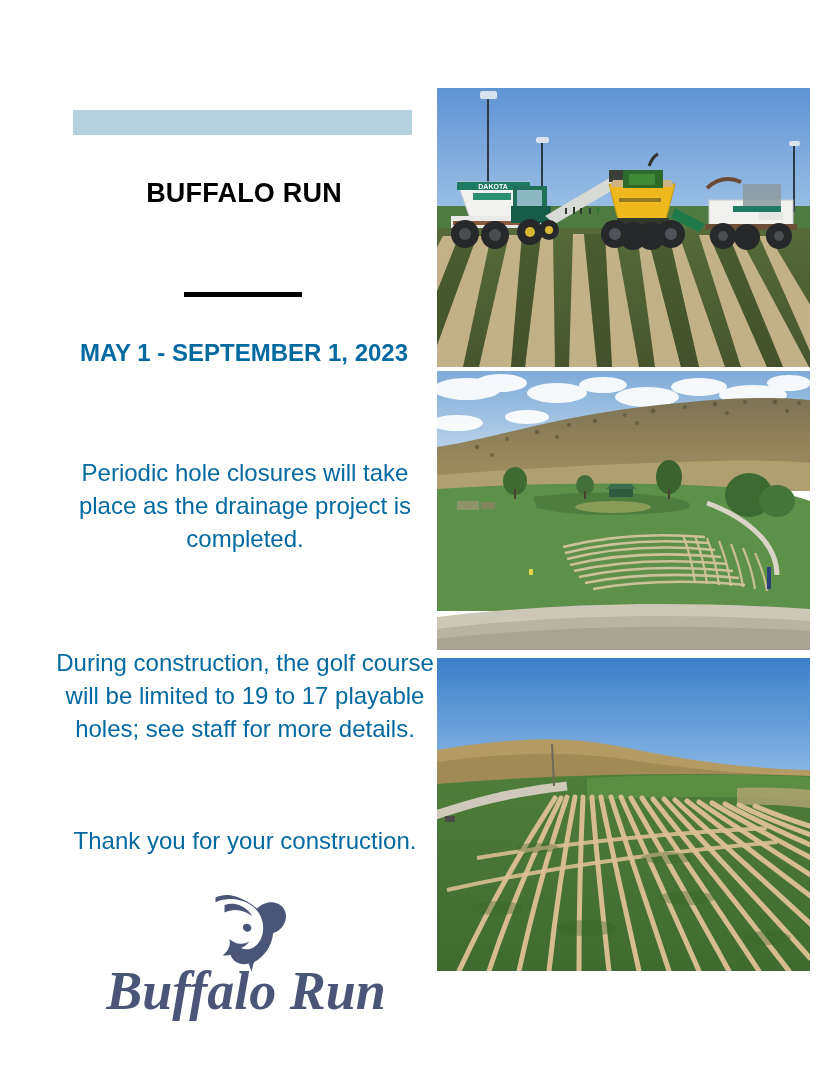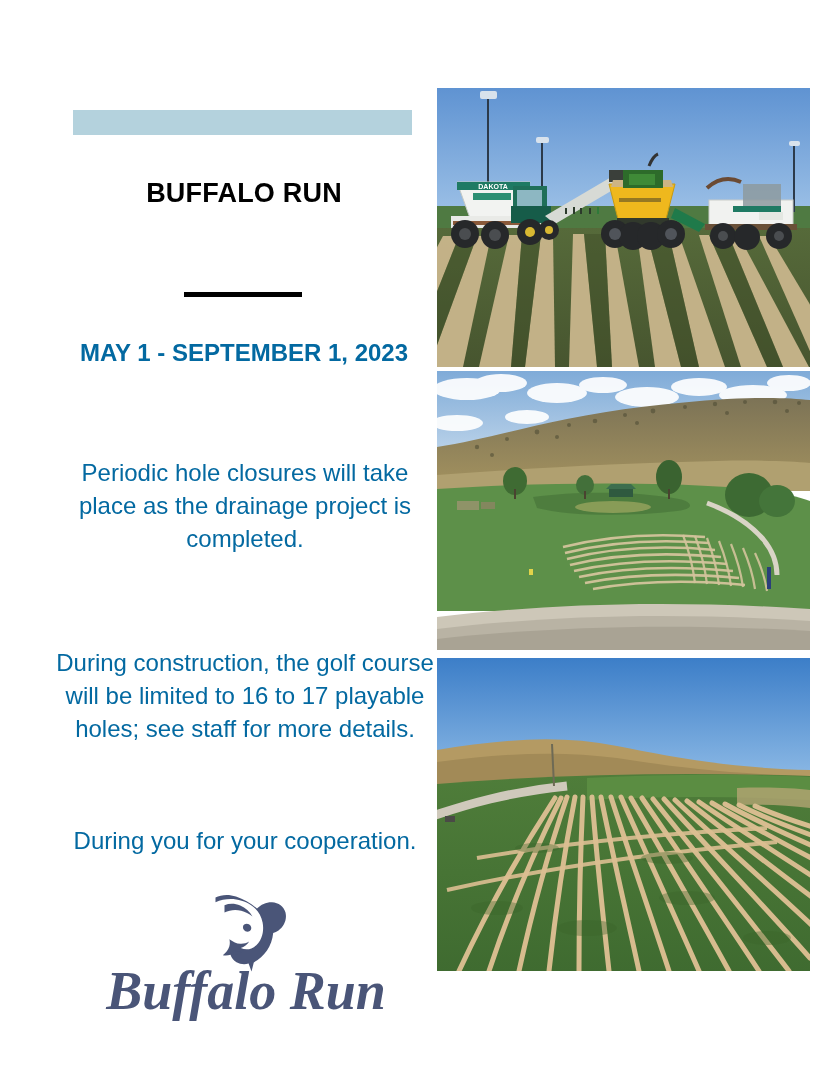--- a/index.html
+++ b/index.html
@@ -126,22 +126,22 @@
 
   <div class="headline">
     <div>BUFFALO RUN</div>
   </div>
 
   <div class="rule"></div>
 
   <div class="dates">MAY 1 - SEPTEMBER 1, 2023</div>
 
   <div class="para para-1">Periodic hole closures will take place as the drainage project is completed.</div>
-  <div class="para para-2">During construction, the golf course will be limited to 16 to 17 playable holes; see staff for more details.</div>
-  <div class="para para-3">During you for your cooperation.</div>
+  <div class="para para-2">During construction, the golf course will be limited to 19 to 17 playable holes; see staff for more details.</div>
+  <div class="para para-3">Thank you for your construction.</div>
 
   <div class="logo">
 
     <div class="logo-mark">
       <svg viewBox="0 0 96 80" xmlns="http://www.w3.org/2000/svg">
         <g fill="#4a5578">
 
           <path d="M16.5 4.5
                    C 22 1.5, 30 1.0, 37 3.5
                    C 45 6.2, 52 10.5, 58 15.5

